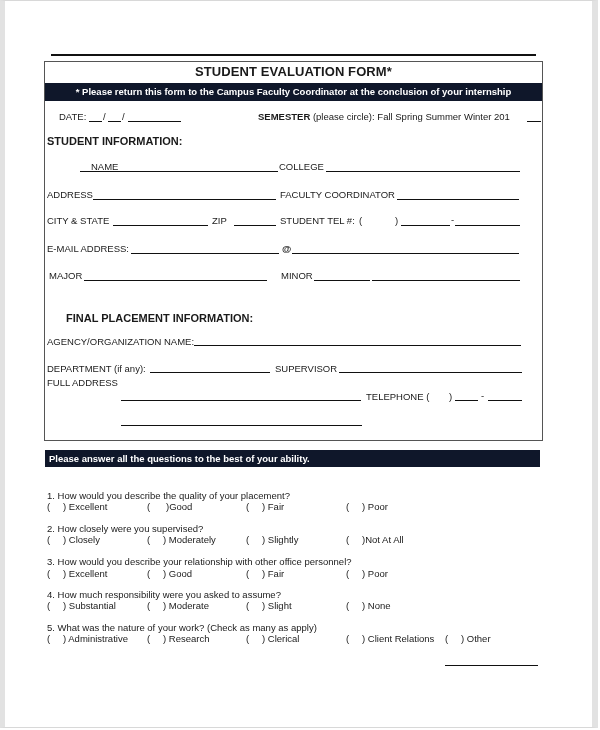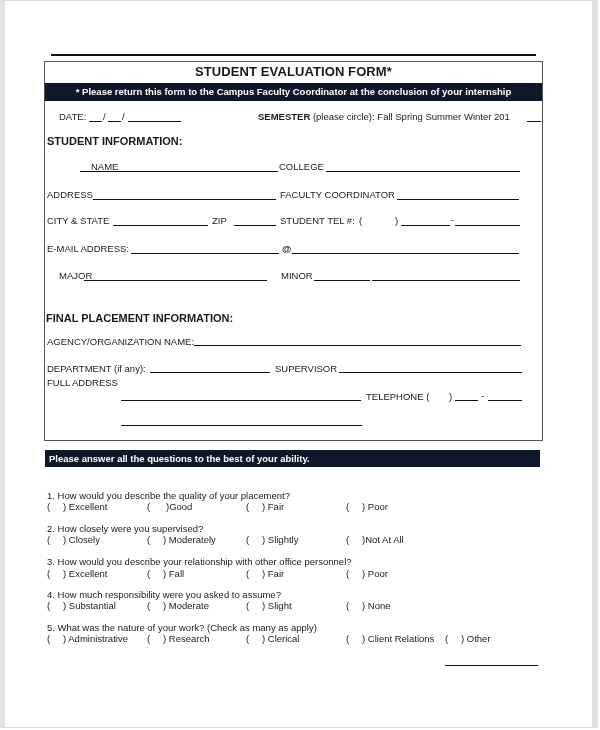--- a/index.html
+++ b/index.html
@@ -82,27 +82,27 @@
 <div class="abs lbl" style="left:395px; top:215px;">)</div>
 <div class="abs line" style="left:401px; top:225px; width:49px;"></div>
 <div class="abs lbl" style="left:451px; top:214px;">-</div>
 <div class="abs line" style="left:455px; top:225px; width:65px;"></div>
 
 <div class="abs lbl" style="left:47px; top:243px;">E-MAIL ADDRESS:</div>
 <div class="abs line" style="left:131px; top:253px; width:148px;"></div>
 <div class="abs lbl" style="left:282px; top:243px; font-weight:bold;">@</div>
 <div class="abs line" style="left:292px; top:253px; width:227px;"></div>
 
-<div class="abs lbl" style="left:59px; top:270px;">MAJOR</div>
+<div class="abs lbl" style="left:49px; top:270px;">MAJOR</div>
 <div class="abs line" style="left:84px; top:280px; width:183px;"></div>
 <div class="abs lbl" style="left:281px; top:270px;">MINOR</div>
 <div class="abs line" style="left:314px; top:280px; width:56px;"></div>
 <div class="abs line" style="left:372px; top:280px; width:148px;"></div>
 
-<div class="abs sec" style="left:38px; top:312px;padding-left:8px;">FINAL PLACEMENT INFORMATION:</div>
+<div class="abs sec" style="left:58px; top:312px;padding-left:8px;">FINAL PLACEMENT INFORMATION:</div>
 
 <div class="abs lbl" style="left:47px; top:336px;">AGENCY/ORGANIZATION NAME:</div>
 <div class="abs line" style="left:194px; top:345px; width:327px;"></div>
 
 <div class="abs lbl" style="left:47px; top:363px;">DEPARTMENT (if any):</div>
 <div class="abs line" style="left:150px; top:372px; width:120px;"></div>
 <div class="abs lbl" style="left:275px; top:363px;">SUPERVISOR</div>
 <div class="abs line" style="left:339px; top:372px; width:183px;"></div>
 
 <div class="abs lbl" style="left:47px; top:377px;text-align:center;">FULL ADDRESS</div>
@@ -124,21 +124,21 @@
 <div class="abs opt" style="left:346px; top:501px;"><span class="paren-open">(</span><span>) Poor</span></div>
 
 <div class="abs q" style="left:47px; top:523px;">2. How closely were you supervised?</div>
 <div class="abs opt" style="left:47px; top:534px;"><span class="paren-open">(</span><span>) Closely</span></div>
 <div class="abs opt" style="left:147px; top:534px;"><span class="paren-open">(</span><span>) Moderately</span></div>
 <div class="abs opt" style="left:246px; top:534px;"><span class="paren-open">(</span><span>) Slightly</span></div>
 <div class="abs opt" style="left:346px; top:534px;"><span class="paren-open">(</span><span>)Not At All</span></div>
 
 <div class="abs q" style="left:47px; top:556px;">3. How would you describe your relationship with other office personnel?</div>
 <div class="abs opt" style="left:47px; top:568px;"><span class="paren-open">(</span><span>) Excellent</span></div>
-<div class="abs opt" style="left:147px; top:568px;"><span class="paren-open">(</span><span>) Fall</span></div>
+<div class="abs opt" style="left:147px; top:568px;"><span class="paren-open">(</span><span>) Good</span></div>
 <div class="abs opt" style="left:246px; top:568px;"><span class="paren-open">(</span><span>) Fair</span></div>
 <div class="abs opt" style="left:346px; top:568px;"><span class="paren-open">(</span><span>) Poor</span></div>
 
 <div class="abs q" style="left:47px; top:589px;">4. How much responsibility were you asked to assume?</div>
 <div class="abs opt" style="left:47px; top:600px;"><span class="paren-open">(</span><span>) Substantial</span></div>
 <div class="abs opt" style="left:147px; top:600px;"><span class="paren-open">(</span><span>) Moderate</span></div>
 <div class="abs opt" style="left:246px; top:600px;"><span class="paren-open">(</span><span>) Slight</span></div>
 <div class="abs opt" style="left:346px; top:600px;"><span class="paren-open">(</span><span>) None</span></div>
 
 <div class="abs q" style="left:47px; top:622px;">5. What was the nature of your work? (Check as many as apply)</div>

